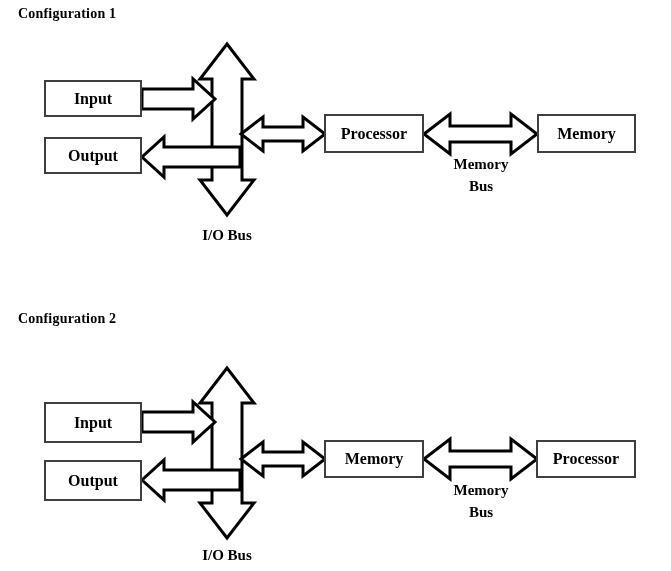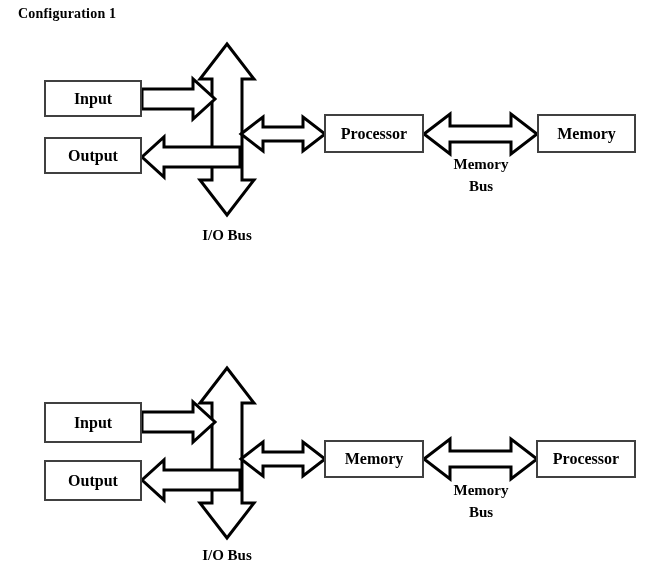--- a/index.html
+++ b/index.html
@@ -110,20 +110,21 @@
   <div class="node-box" id="c1-processor" style="left:320px; top:114px; width:100px; height:39px;">Processor</div>
 
   <div class="node-box" id="c1-memory" style="left:533px; top:114px; width:99px; height:39px;">Memory</div>
 
   <div class="bus-label" id="c1-io-bus" style="left:178px; top:226px; width:90px;">I/O Bus</div>
 
   <div class="bus-label two-line" id="c1-mem-bus-1" style="left:432px; top:155px;">Memory</div>
 
   <div class="bus-label two-line" id="c1-mem-bus-2" style="left:432px; top:177px;">Bus</div>
 
+  <div class="section-title" id="config2-title">Configuration 2</div>
 
   <div class="node-box" id="c2-input" style="left:40px; top:402px; width:98px; height:41px;">Input</div>
 
   <div class="node-box" id="c2-output" style="left:40px; top:460px; width:98px; height:41px;">Output</div>
 
   <div class="node-box" id="c2-memory" style="left:320px; top:440px; width:100px; height:38px;">Memory</div>
 
   <div class="node-box" id="c2-processor" style="left:532px; top:440px; width:100px; height:38px;">Processor</div>
 
   <div class="bus-label" id="c2-io-bus" style="left:178px; top:546px; width:90px;">I/O Bus</div>

